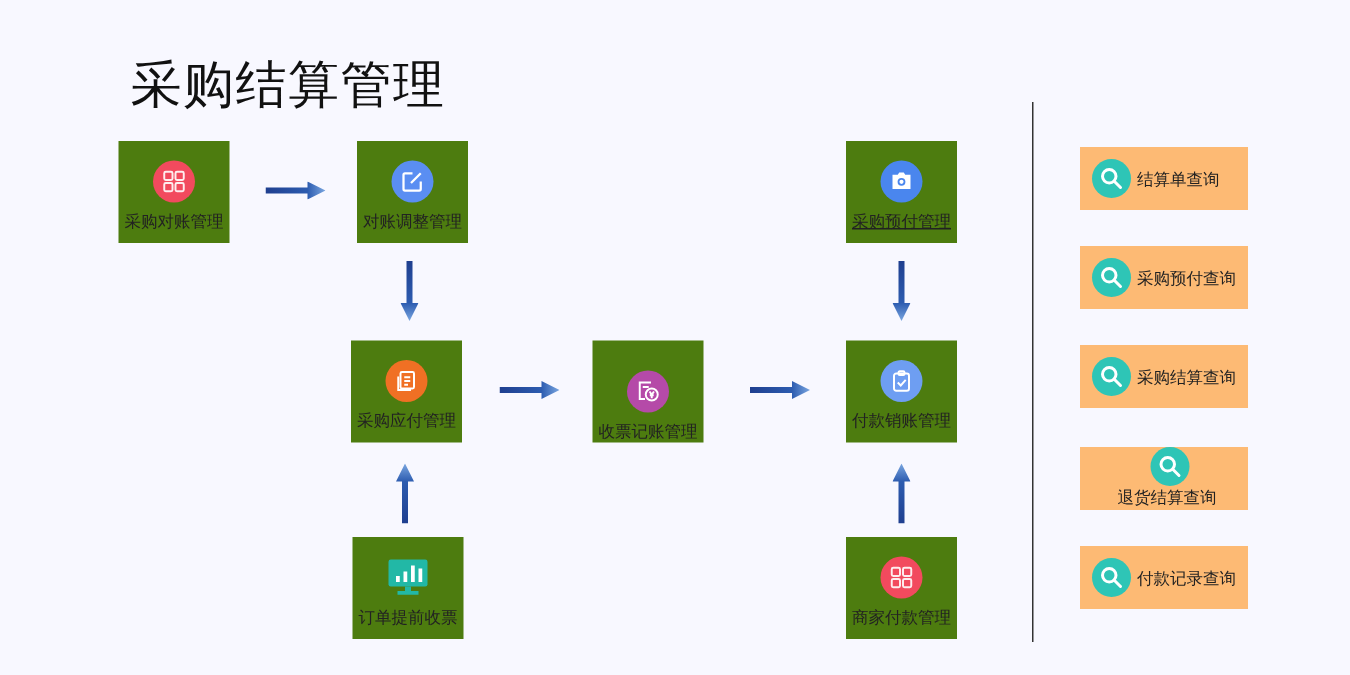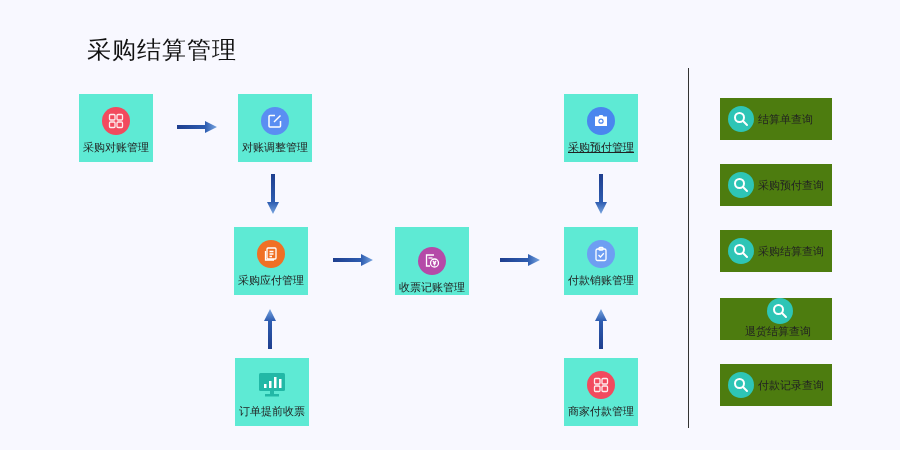--- a/index.html
+++ b/index.html
@@ -1,25 +1,25 @@
 <!DOCTYPE html>
 <html><head>
 <meta charset="utf-8">
 <style>
   * { box-sizing: border-box; margin: 0; padding: 0; }
   html, body { width: 900px; height: 450px; overflow: hidden; }
   body { background: #f8f8ff; font-family: "DejaVu Sans", "Liberation Sans", sans-serif; position: relative; color: #222; }
-  .title { position: absolute; left: 87px; top: 34px; font-size: 24px; font-weight: 500; letter-spacing: 1px; color: #111; }
-  .node { position: absolute; width: 74px; height: 68px; background: #5eead4; display: flex; flex-direction: column; align-items: center; cursor: pointer; }
+  .title { position: absolute; left: 87px; top: 34px; font-size: 34px; font-weight: 500; letter-spacing: 1px; color: #111; }
+  .node { position: absolute; width: 74px; height: 68px; background: #4d7c0f; display: flex; flex-direction: column; align-items: center; cursor: pointer; }
   .node .ic { width: 28px; height: 28px; border-radius: 50%; margin-top: 13px; display: flex; align-items: center; justify-content: center; }
   .node .lb { margin-top: 5px; font-size: 11px; color: #222; white-space: nowrap; }
   .arrow-h { position: absolute; height: 12px; }
   .arrow-v { position: absolute; width: 12px; }
   .divider { position: absolute; left: 688px; top: 68px; width: 1px; height: 360px; background: #333; }
-  .q { position: absolute; left: 720px; width: 112px; height: 42px; background: #4d7c0f; display: flex; align-items: center; cursor: pointer; }
+  .q { position: absolute; left: 720px; width: 112px; height: 42px; background: #fdba74; display: flex; align-items: center; cursor: pointer; }
   .q .qi { width: 26px; height: 26px; border-radius: 50%; background: #2ec5b6; margin-left: 8px; display: flex; align-items: center; justify-content: center; }
   .q .ql { margin-left: 4px; font-size: 11px; color: #222; white-space: nowrap; }
 </style>
 </head>
 <body>
 
 <svg width="0" height="0" style="position:absolute">
   <defs>
     <linearGradient id="gh" x1="0" y1="0" x2="1" y2="0">
       <stop offset="0" stop-color="#1f3f8f"></stop>

